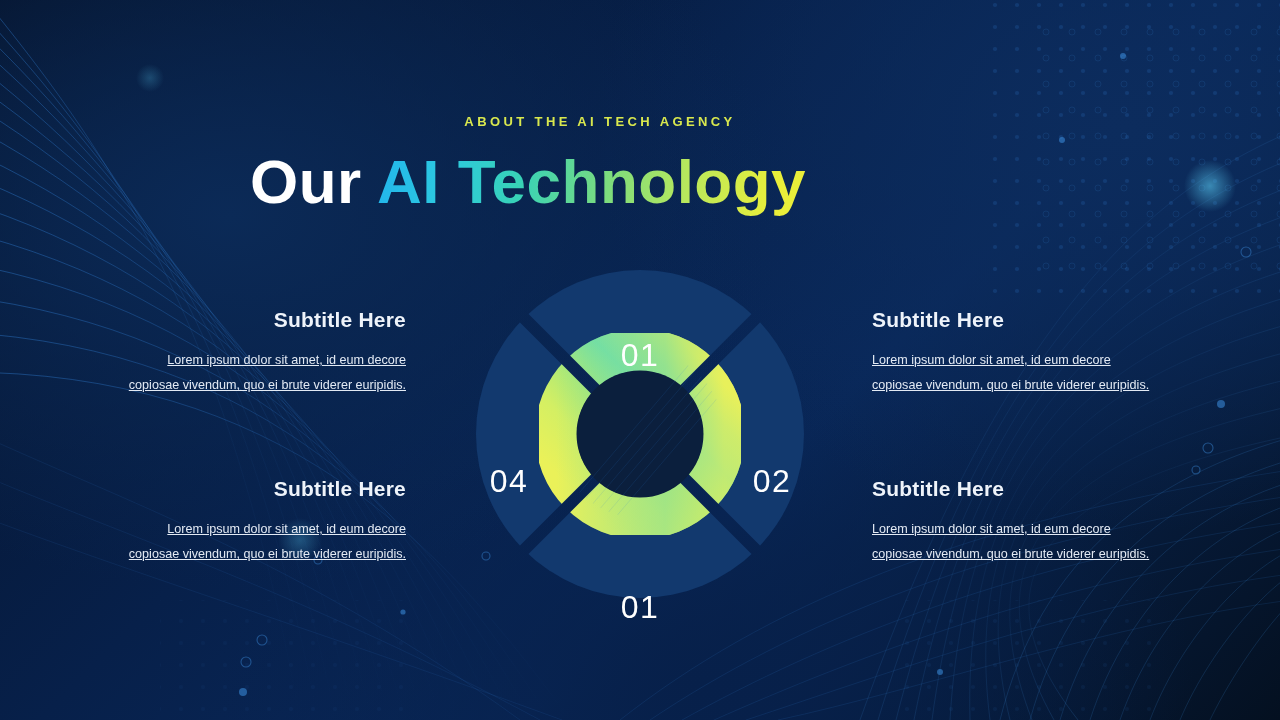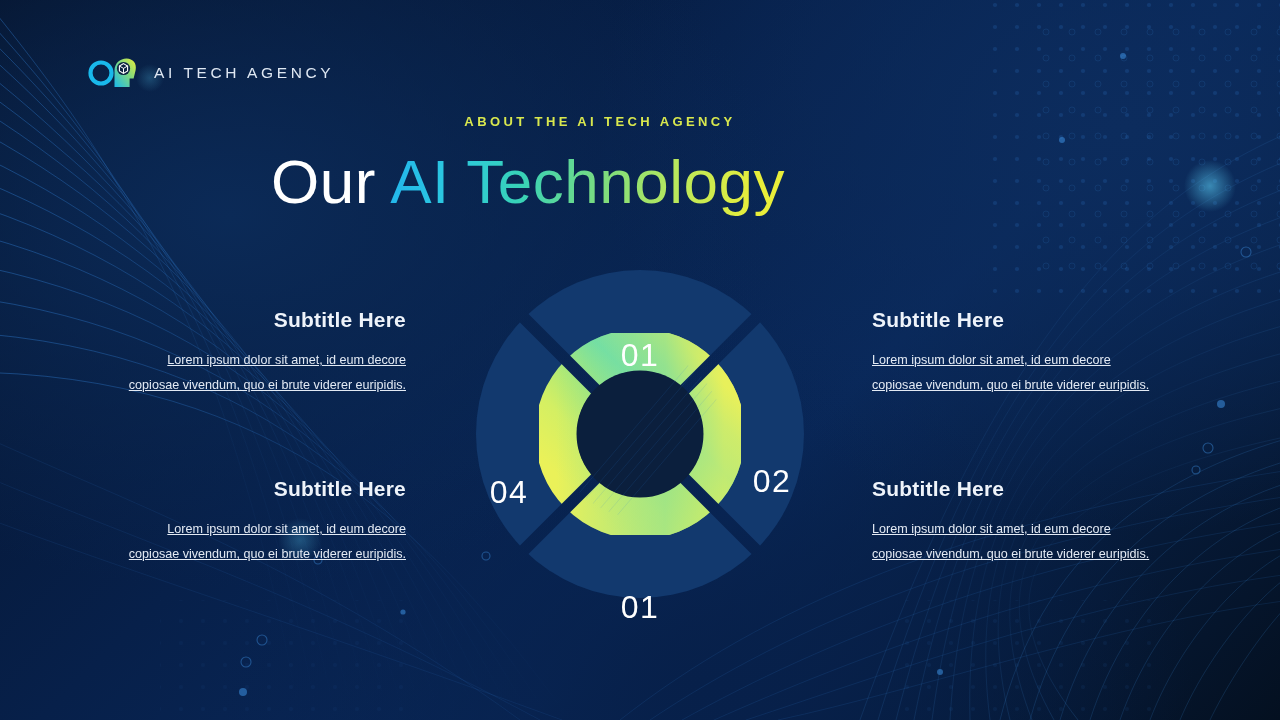--- a/index.html
+++ b/index.html
@@ -35,21 +35,21 @@
   }
 
   
   .eyebrow {
     position:absolute; top:114px; left:0; width:1200px;
     text-align:center; font-size:13px; font-weight:700;
     letter-spacing:3.4px; color:#d9e84e;
   }
   .title {
     position:absolute; top:148px; left:0; width:1056px;
-    text-align:center; font-size:62px; font-weight:400;
+    text-align:center; font-size:62px; font-weight:700;
     letter-spacing:0.5px; line-height:1.1; white-space:nowrap;
   }
   .title .w1 { color:#ffffff; }
   .title .w2 {
     background-image:linear-gradient(97deg,#22b5ec 0%, #2cc9e0 16%, #38d2b6 34%, #7ddc7d 54%, #b9e85c 72%, #e9ee3a 92%);
     -webkit-background-clip:text; background-clip:text;
     color:transparent; -webkit-text-fill-color:transparent;
   }
 
   
@@ -72,21 +72,21 @@
   .donut { position:absolute; left:472px; top:266px; width:336px; height:336px; }
   .donut svg { display:block; width:336px; height:336px; }
   .num {
     position:absolute; color:#ffffff; font-size:32px;
     font-weight:300; letter-spacing:1.5px;
     text-align:center; width:70px;margin-top:44px;
   }
   .n01 { left:133px; top:27px; }
   .n02 { left:265px; top:153px; }
   .n03 { left:133px; top:279px; }
-  .n04 { left:2px;   top:164px; }
+  .n04 { left:2px;   top:153px; }
 </style>
 </head>
 <body>
 
 <div class="slide">
 
   <svg class="bg-svg" viewBox="0 0 1280 720" preserveAspectRatio="none" aria-hidden="true">
     <defs>
       <linearGradient id="lineFadeL" x1="0" y1="0" x2="1" y2="1">
         <stop offset="0%" stop-color="#2f7fd6" stop-opacity=".55"></stop>
@@ -194,38 +194,20 @@
       <circle cx="1123" cy="56" r="3"></circle>
         <circle cx="1062" cy="140" r="3"></circle>
       <circle cx="940" cy="672" r="3"></circle>
         <circle cx="403" cy="612" r="2.6"></circle>
     </g>
     <circle cx="1210" cy="186" r="26" fill="url(#glowA)"></circle>
     <circle cx="300" cy="540" r="22" fill="url(#glowA)" opacity=".5"></circle>
     <circle cx="150" cy="78" r="14" fill="url(#glowA)" opacity=".4"></circle>
   </svg>
 
-  <div class="logo-row">
-    <svg class="logo-mark" viewBox="0 0 50 34" aria-hidden="true">
-      <defs>
-        <linearGradient id="headG" x1="0" y1="1" x2="1" y2="0">
-          <stop offset="0%" stop-color="#19b9ec"></stop>
-          <stop offset="55%" stop-color="#7fd97f"></stop>
-          <stop offset="100%" stop-color="#e9ee3a"></stop>
-        </linearGradient>
-      </defs>
-      <circle cx="13" cy="17" r="10.5" fill="none" stroke="#19b9ec" stroke-width="4.2"></circle>
-      <path d="M26.5,31 L26.5,14.5 C26.5,7.6 32,2.6 38.5,2.6 C45,2.6 49,7.6 47.6,14.2
-               L45.6,22.5 L41.6,22.5 L41.6,31 Z" fill="url(#headG)"></path>
-      <circle cx="35.5" cy="12.5" r="6.6" fill="#0c2340"></circle>
-      <path d="M35.5,7.6 L39.6,10 L39.6,15 L35.5,17.4 L31.4,15 L31.4,10 Z" fill="none" stroke="#ffffff" stroke-width="1.1"></path>
-      <path d="M35.5,12.4 L35.5,17.4 M35.5,12.4 L39.6,10 M35.5,12.4 L31.4,10" stroke="#ffffff" stroke-width="1"></path>
-    </svg>
-    <span class="logo-text">AI TECH AGENCY</span>
-  </div>
 
   <div class="eyebrow">ABOUT THE AI TECH AGENCY</div>
   <div class="title">
     <span class="w1">Our </span><span class="w2">AI Technology</span>
   </div>
 
   <div class="txt-block left row1">
     <div class="sub">Subtitle Here</div>
     <div class="body">Lorem ipsum dolor sit amet, id eum decore</div>
     <div class="body">copiosae vivendum, quo ei brute viderer euripidis.</div>

